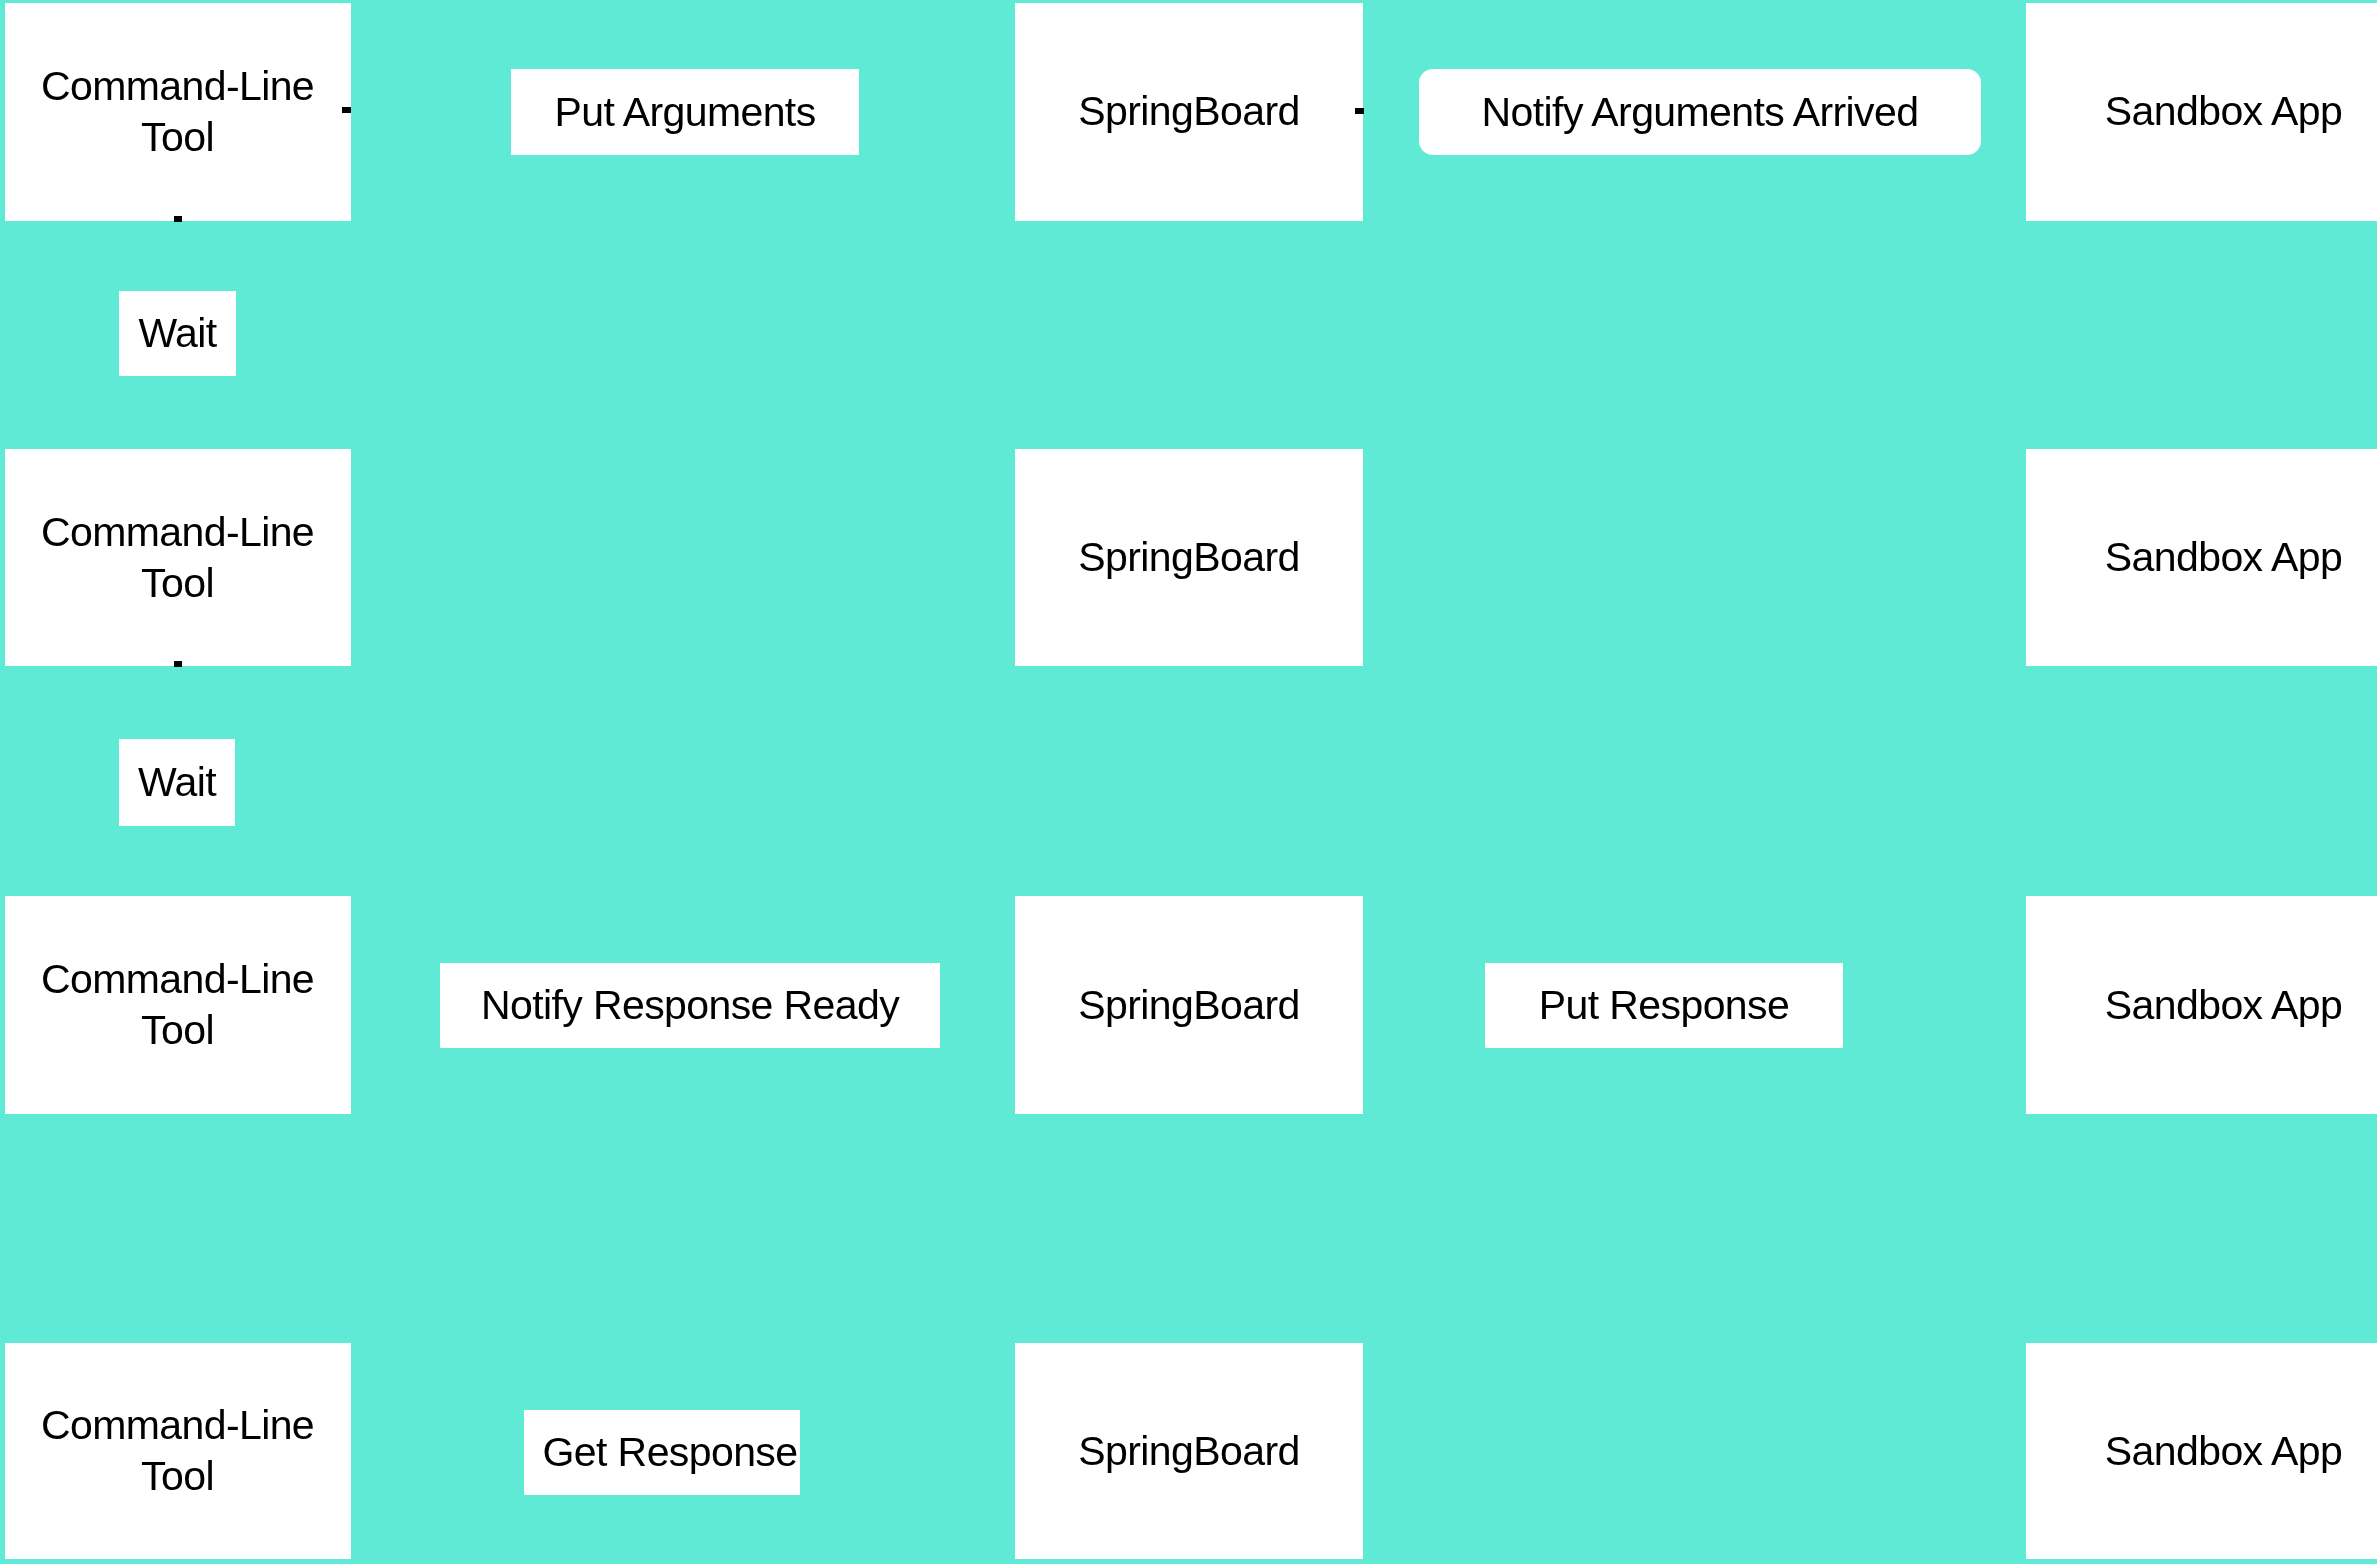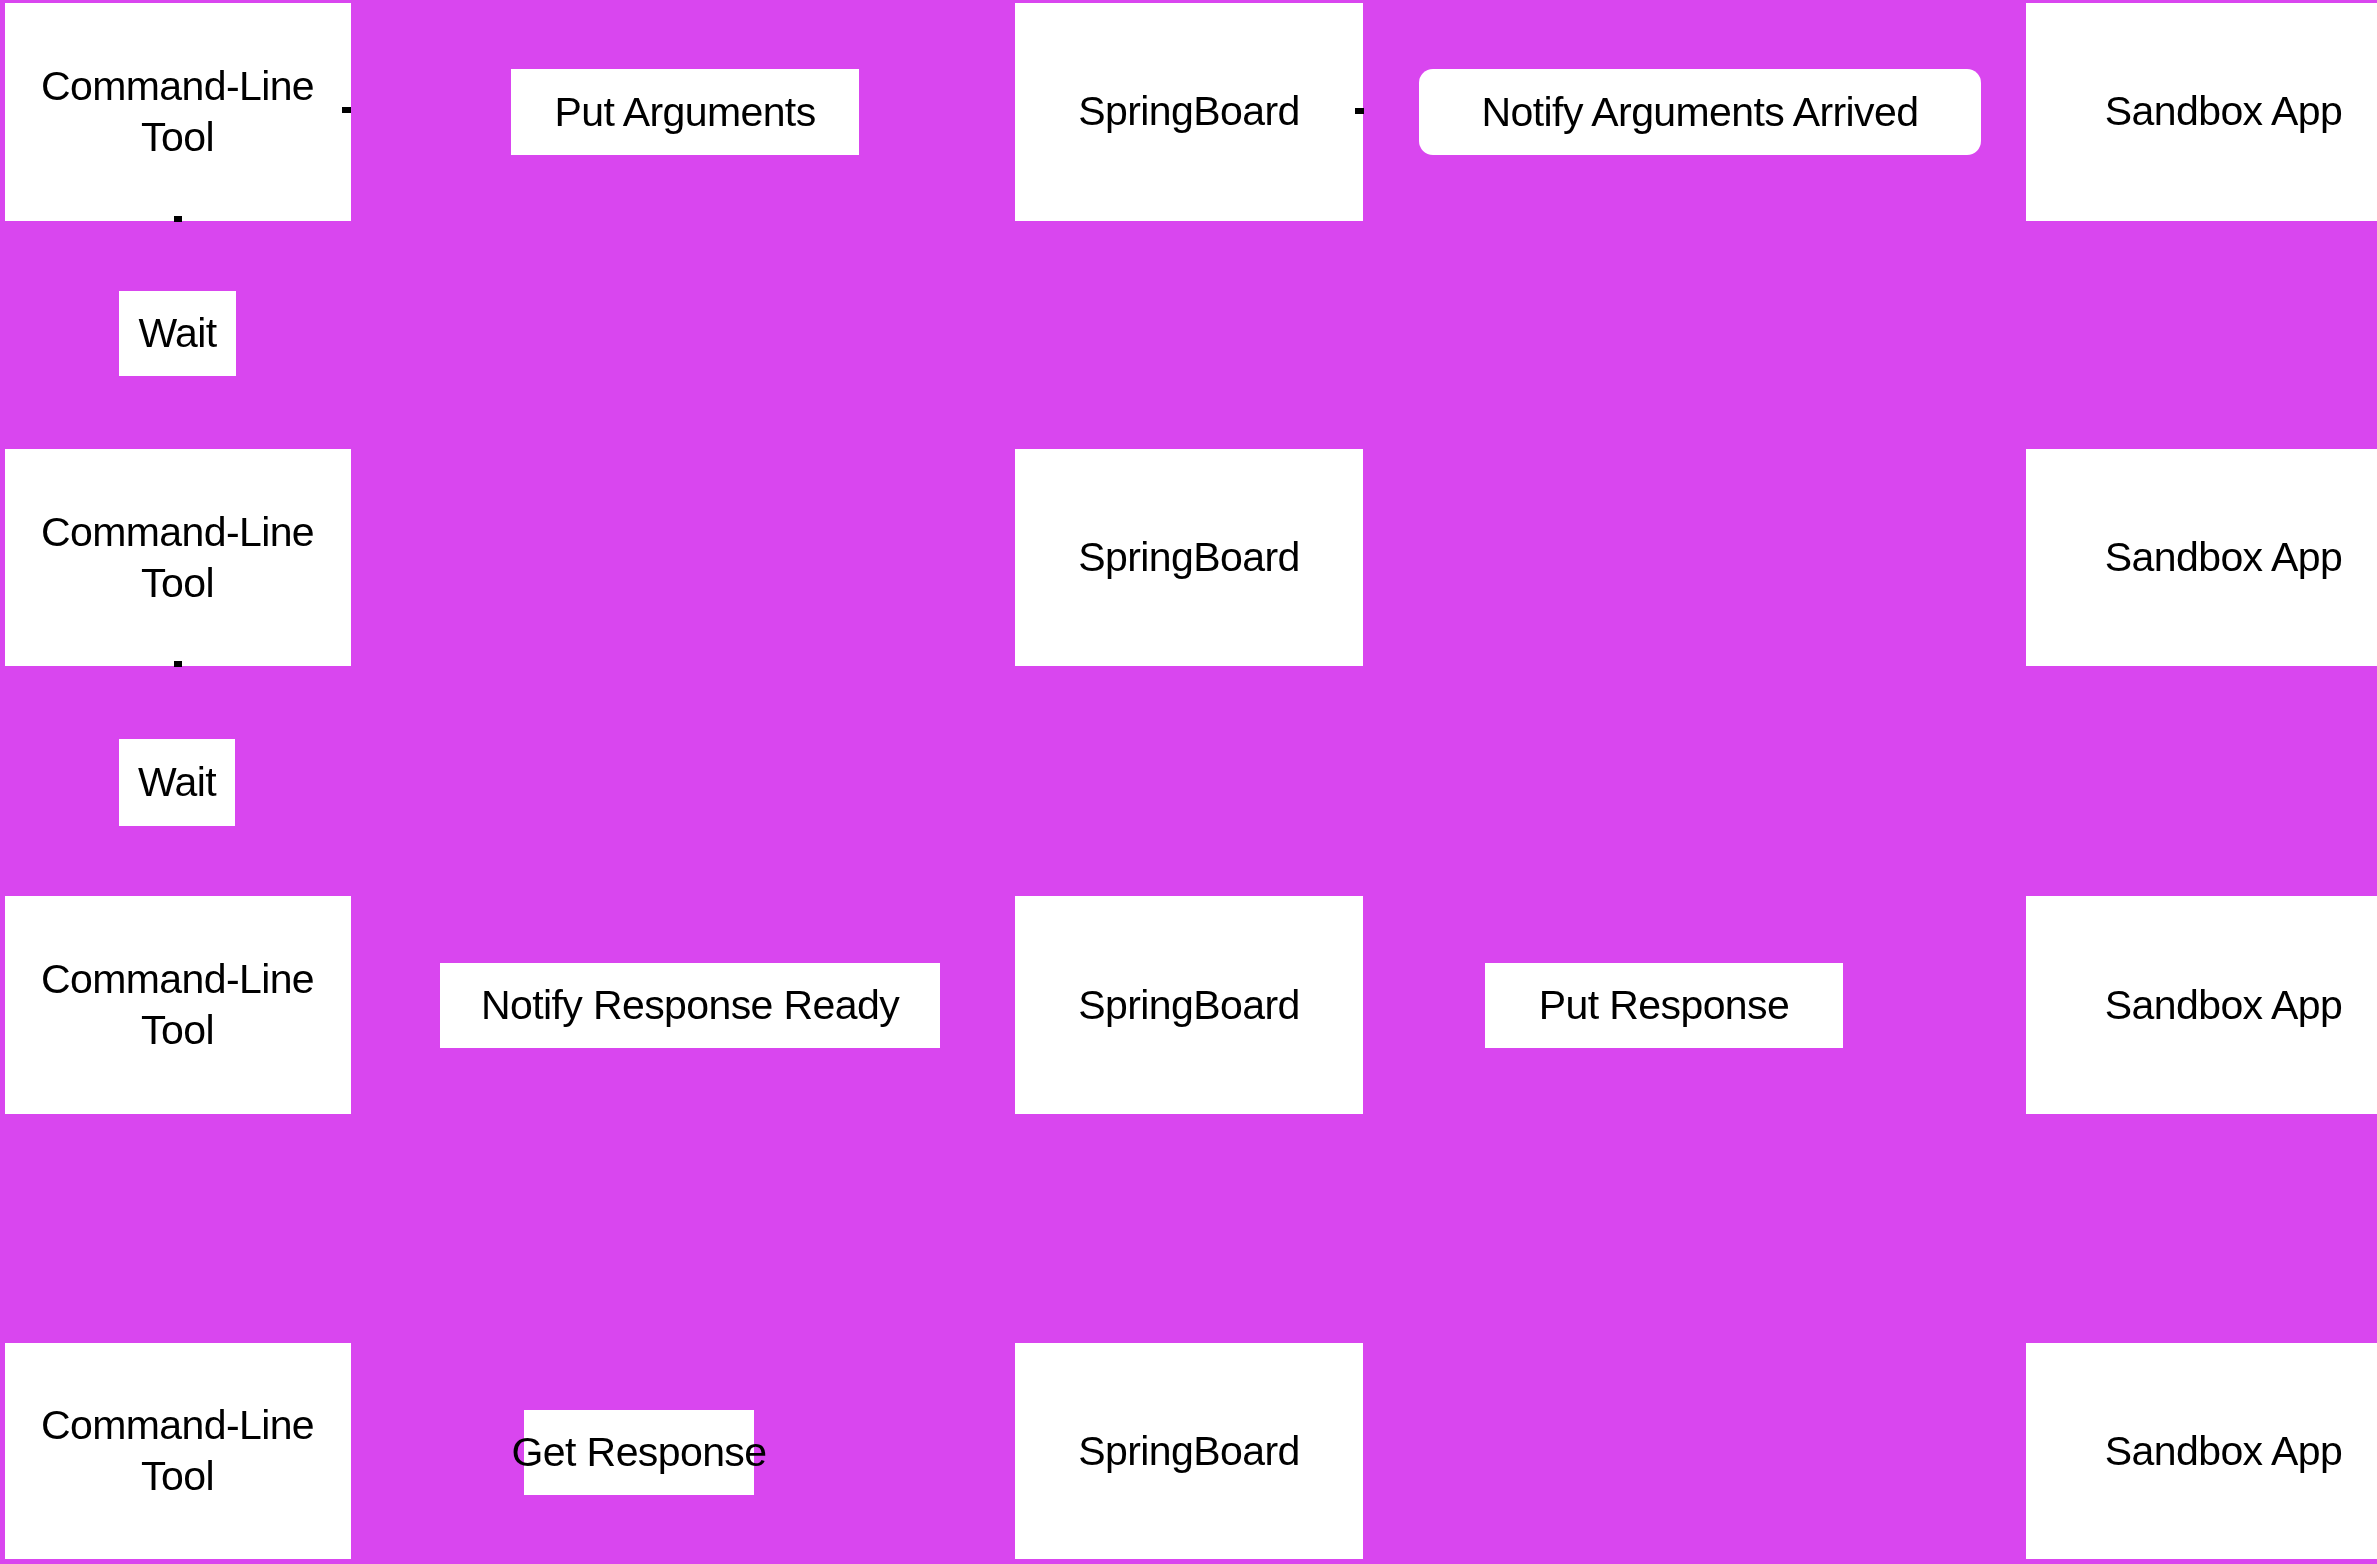--- a/index.html
+++ b/index.html
@@ -4,21 +4,21 @@
 <style>
   html, body {
     margin: 0;
     padding: 0;
     background: #000000;
   }
   #canvas {
     position: relative;
     width: 2377px;
     height: 1564px;
-    background: #d946ef;
+    background: #5eead4;
     overflow: hidden;
     font-family: "Liberation Sans", "DejaVu Sans", sans-serif;
   }
   
   .box {
     position: absolute;
     background: #ffffff;
     color: #000000;
     display: flex;
     align-items: center;
@@ -51,21 +51,21 @@
     letter-spacing: -0.6px;
     white-space: nowrap;
   }
   #lbl-put-args  { left: 511px;  top: 69px;  width: 348px; height: 86px; }
   #lbl-naa       { left: 1419px; top: 69px;  width: 562px; height: 86px; border-radius: 14px; }
   #lbl-wait1     { left: 119px;  top: 291px;  width: 117px; height: 85px; }
   #lbl-get-args  { left: 1524px; top: 516px;  width: 324px; height: 85px; }
   #lbl-wait2     { left: 119px;  top: 739px; width: 116px; height: 87px; }
   #lbl-nrr       { left: 440px;  top: 963px; width: 500px; height: 85px; }
   #lbl-put-resp  { left: 1485px; top: 963px; width: 358px; height: 85px; }
-  #lbl-get-resp  { left: 524px;  top: 1410px; width: 230px; height: 85px; }
+  #lbl-get-resp  { left: 524px;  top: 1410px; width: 260px; height: 85px; padding-left: 16px; }
 
   
   .stub {
     position: absolute;
     background: #000000;
   }
   #stub-clt1-right  { left: 342px;  top: 107px;  width: 9px; height: 5.8px; }
   #stub-clt1-bottom { left: 174px;  top: 216px;  width: 7.7px; height: 5.8px; }
   #stub-clt2-bottom { left: 174px;  top: 661px; width: 7.7px; height: 5.8px; }
   #stub-sb1-right   { left: 1355px; top: 108px;  width: 9px; height: 5.8px; }

